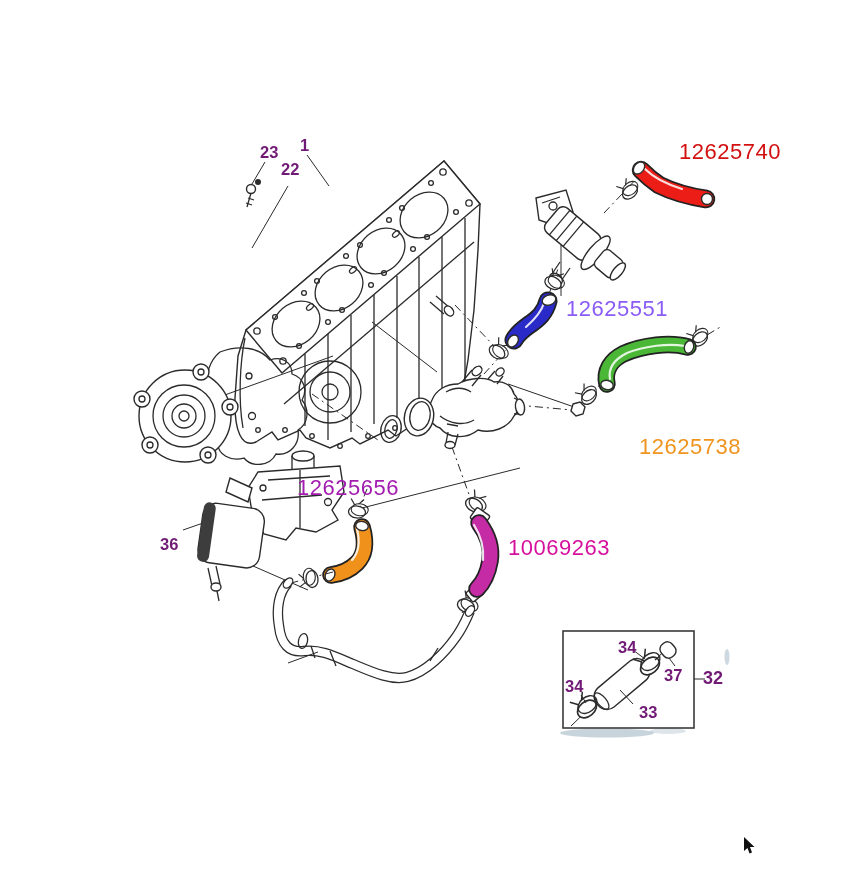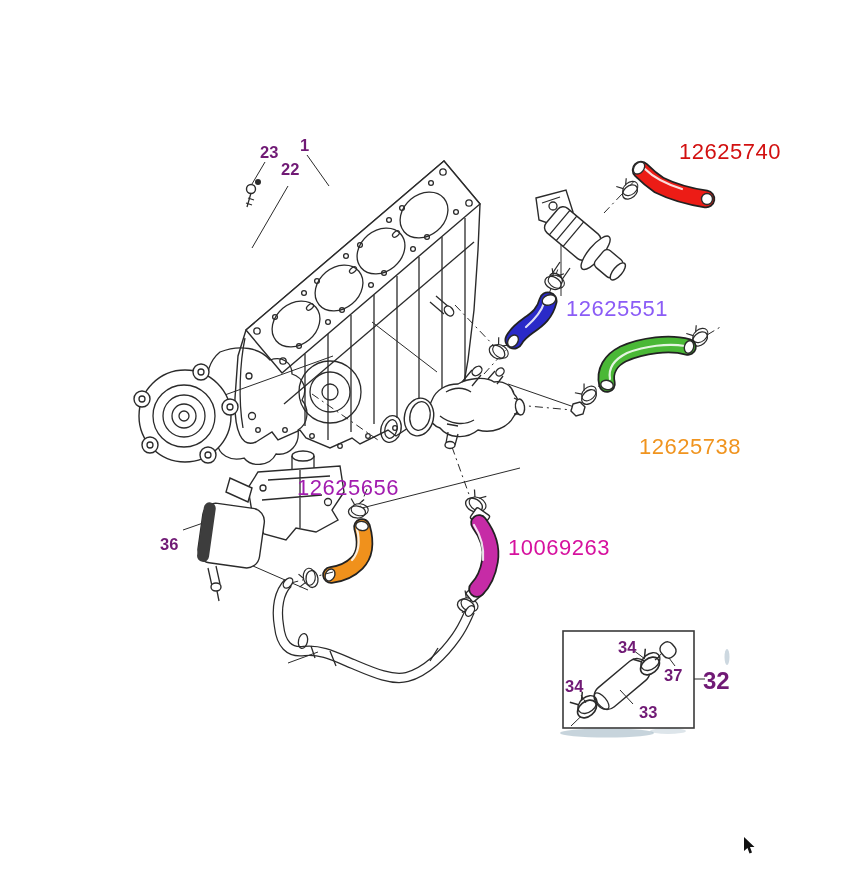--- a/index.html
+++ b/index.html
@@ -274,15 +274,15 @@
 <div class="pn" style="left: 508px; top: 537px; color: rgb(214, 17, 158);">10069263</div>
 
 <div class="co" style="left:300px;top:137px">1</div>
 <div class="co" style="left:281px;top:161px">22</div>
 <div class="co" style="left:260px;top:144px">23</div>
 <div class="co" style="left:160px;top:536px">36</div>
 <div class="co" style="left:618px;top:639px">34</div>
 <div class="co" style="left:664px;top:667px">37</div>
 <div class="co" style="left:565px;top:678px">34</div>
 <div class="co" style="left:639px;top:704px">33</div>
-<div class="co" style="left:703px;top:669px;font-size:24px">32</div>
+<div class="co" style="left:703px;top:669px;font-size:18px">32</div>
 
 </div>
 
 </body></html>

